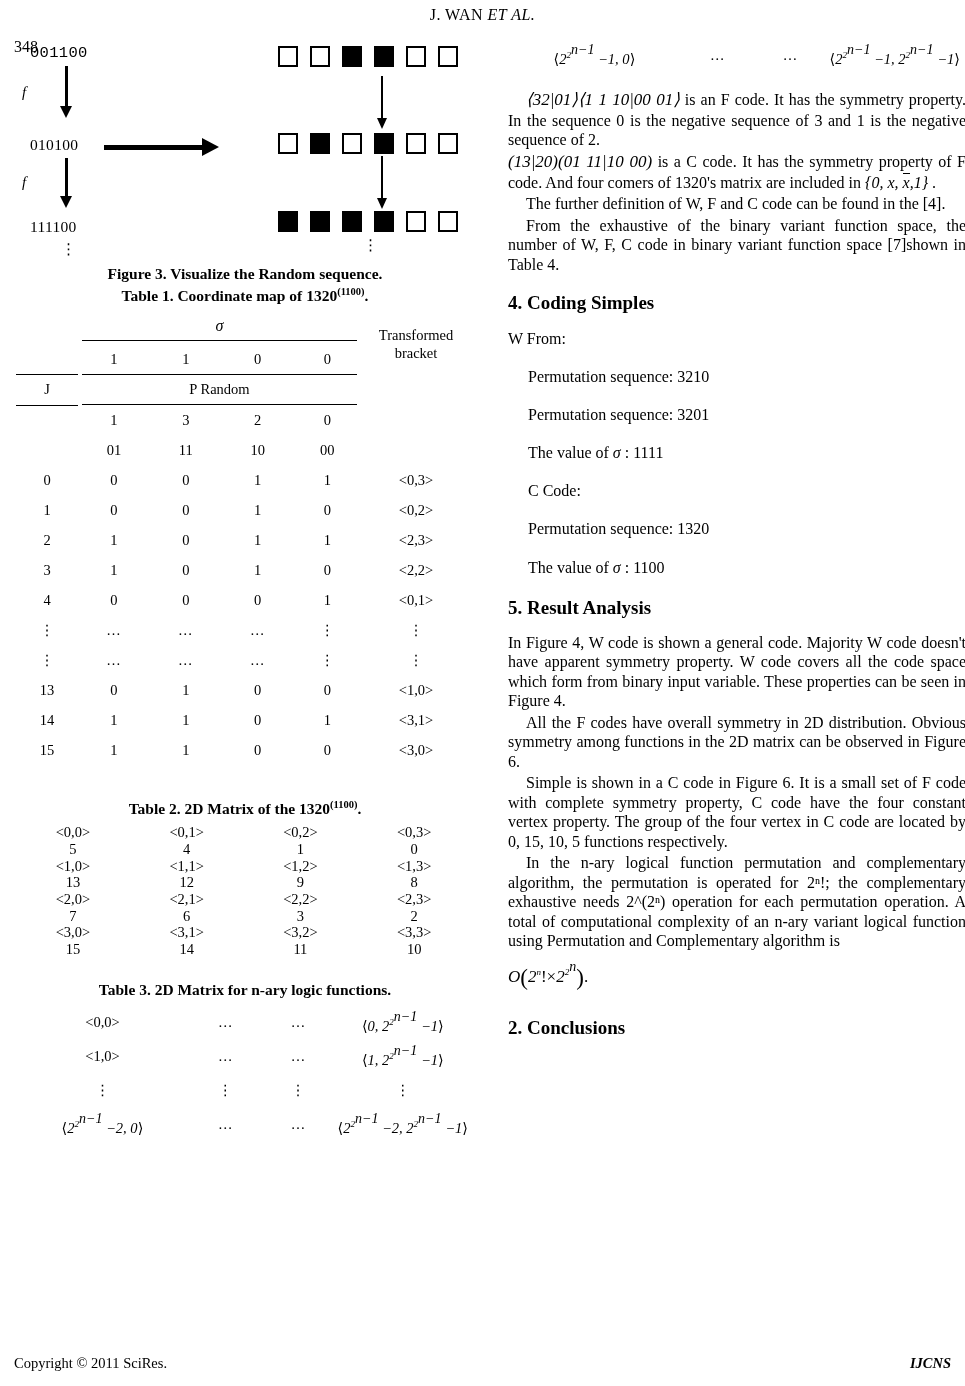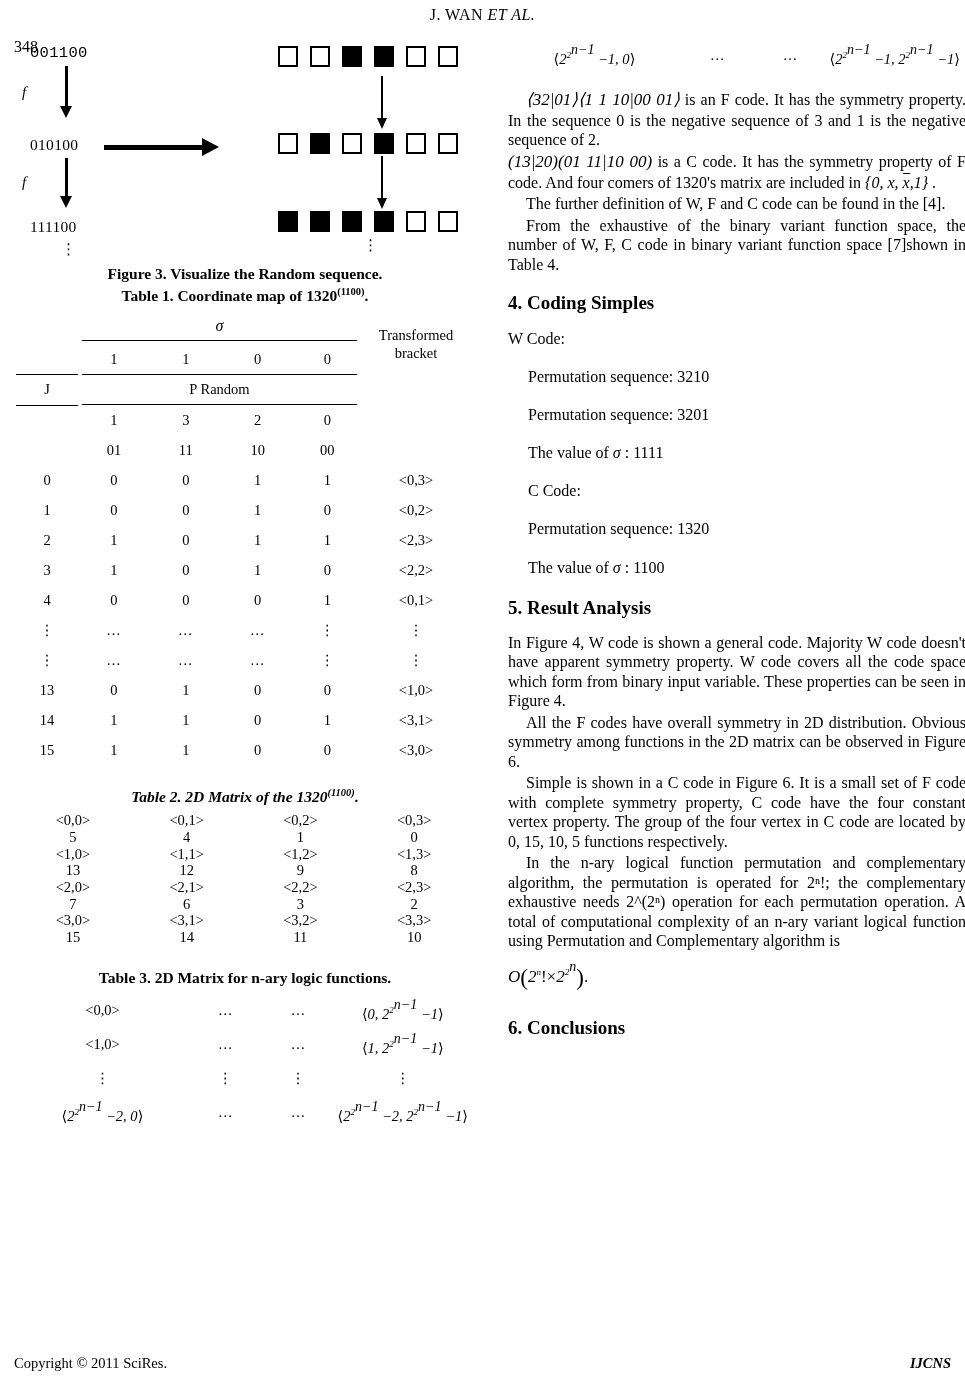--- a/index.html
+++ b/index.html
@@ -462,21 +462,21 @@
         <td>15</td>
         <td>1</td>
         <td>1</td>
         <td>0</td>
         <td>0</td>
         <td>&lt;3,0&gt;</td>
       </tr>
     </tbody>
       </table>
 
-    <div class="caption" style="margin-top:20px;font-style:italic;">
+    <div class="caption" style="margin-top:32px;">
       <span>Table 2. 2D Matrix of the 1320</span><sup>(1100)</sup><span>.</span>
     </div>
 
     <table class="tbl t2">
       <tbody>
           <tr class="rule-top">
         <td>
           <span class="bk">&lt;0,0&gt;</span>
           <span class="vl">5</span>
         </td>
@@ -621,41 +621,41 @@
       <span class="math">{0,&nbsp;<i>x</i>,&nbsp;<span class="bar"><i>x</i></span>,1}</span> .
     </p>
 
     <p class="body indent" style="margin-top:2px;">The further definition of W, F and C code can be found in the [4].</p>
 
     <p class="body indent" style="margin-top:2px;">From the exhaustive of the binary variant function space, the number of W, F, C code in binary variant function space [7]shown in Table 4.</p>
 
     <h2 class="sec">4. Coding Simples</h2>
 
     <div class="codeblock">
-      <span>W Code:</span><br>
+      <span>W From:</span><br>
       <span class="ind"><span>Permutation sequence:</span> <span>3210</span></span>
       <span class="ind"><span>Permutation sequence:</span> <span>3201</span></span>
       <span class="ind"><span>The value of</span> <span class="math">σ</span> : <span>1111</span></span>
       <span class="ind">C Code:</span>
       <span class="ind"><span>Permutation sequence:</span> <span>1320</span></span>
       <span class="ind"><span>The value of</span> <span class="math">σ</span> : <span>1100</span></span>
     </div>
 
     <h2 class="sec">5. Result Analysis</h2>
 
     <p class="body">In Figure 4, W code is shown a general code. Majority W code doesn't have apparent symmetry property. W code covers all the code space which form from binary input variable. These properties can be seen in Figure 4.</p>
     <p class="body indent" style="margin-top:2px;">All the F codes have overall symmetry in 2D distribution. Obvious symmetry among functions in the 2D matrix can be observed in Figure 6.</p>
     <p class="body indent" style="margin-top:2px;">Simple is shown in a C code in Figure 6. It is a small set of F code with complete symmetry property, C code have the four constant vertex property. The group of the four vertex in C code are located by 0, 15, 10, 5 functions respectively.</p>
     <p class="body indent" style="margin-top:2px;">In the n-ary logical function permutation and complementary algorithm, the permutation is operated for 2ⁿ!; the complementary exhaustive needs 2^(2ⁿ) operation for each permutation operation. A total of computational complexity of an n-ary variant logical function using Permutation and Complementary algorithm is</p>
 
     <div class="eqline">
       <span class="math">O</span><span style="font-size:23px; vertical-align:-3px;">(</span><span class="math">2<sup class="sm">n</sup></span>!×<span class="math">2<sup class="sm">2<sup>n</sup></sup></span><span style="font-size:23px; vertical-align:-3px;">)</span>.
     </div>
 
-    <h2 class="sec" style="margin-top:26px;">6. Conclusions</h2>
+    <h2 class="sec" style="margin-top:26px;">2. Conclusions</h2>
 
   </div>
 
   <div class="footer">
     <span class="left">Copyright © 2011 SciRes.</span>
     <span class="right">IJCNS</span>
   </div>
 
 </div>
 

